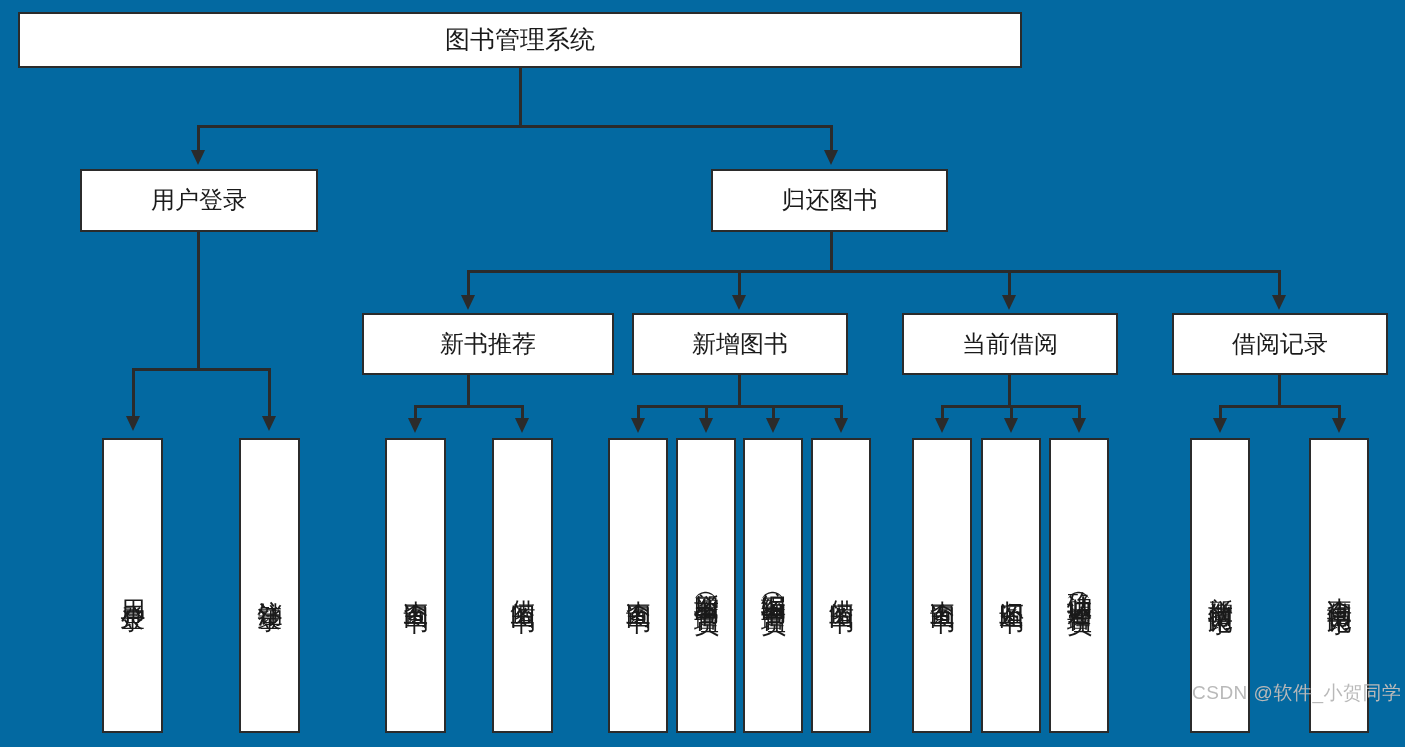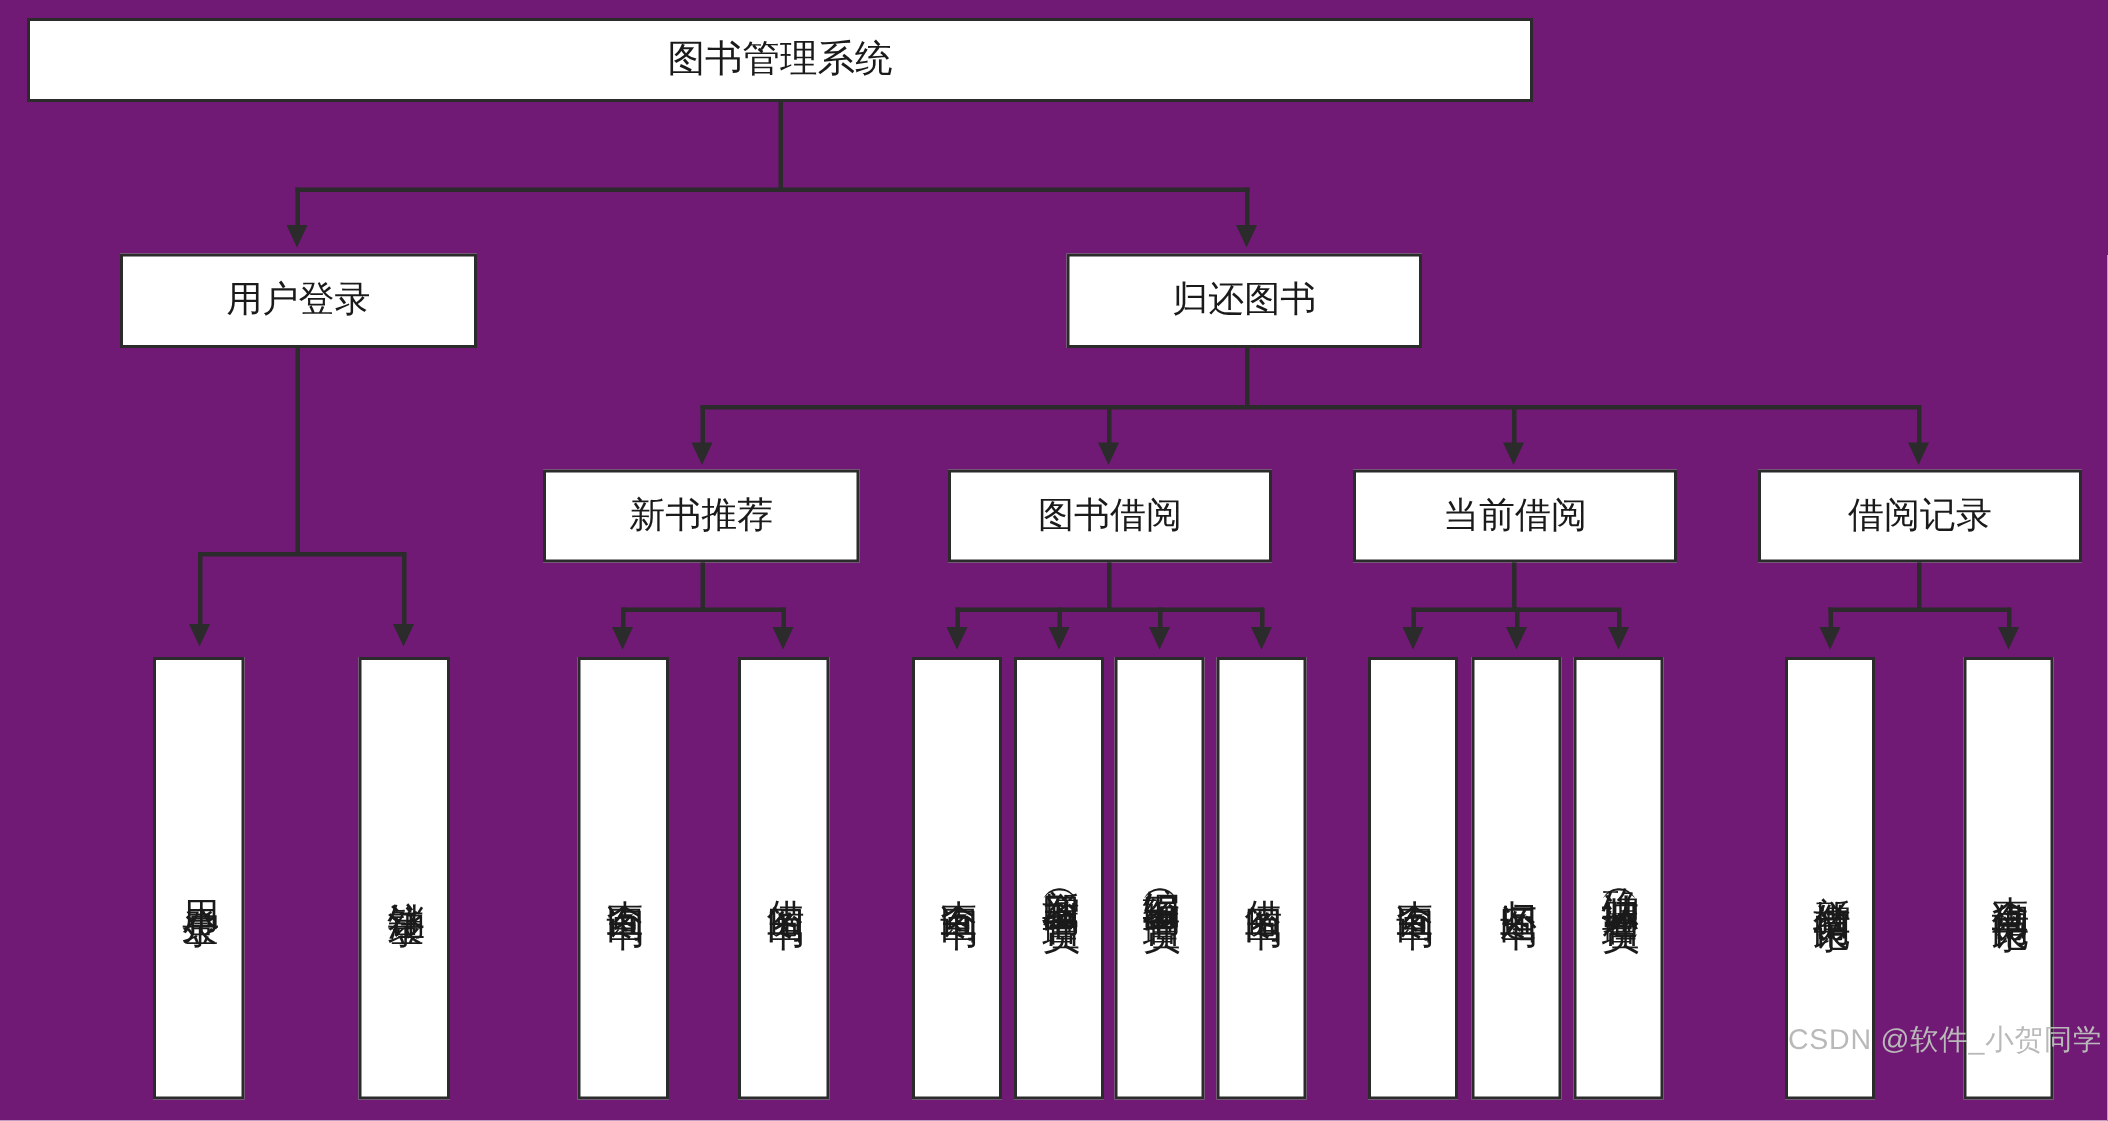--- a/index.html
+++ b/index.html
@@ -5,21 +5,21 @@
 <style>
   html,body{margin:0;padding:0;background:#ffffff;}
   body{
     font-family:"Liberation Sans","DejaVu Sans",sans-serif;
     color:#1a1a1a;
   }
   #canvas{
     position:relative;
     width:1405px;
     height:747px;
-    background:#701a75;
+    background:#0369a1;
     overflow:hidden;
   }
   
   .node{
     position:absolute;
     box-sizing:border-box;
     background:#ffffff;
     border:2.5px solid #2b2b2b;
     display:flex;
     align-items:center;
@@ -110,25 +110,25 @@
   <div class="edge h" style="left:467px;top:270px;width:813px;"></div>
   <div class="edge v" style="left:467px;top:270px;height:28px;"></div>
   <div class="arrow" style="left:461px;top:295px;"></div>
   <div class="edge v" style="left:738px;top:270px;height:28px;"></div>
   <div class="arrow" style="left:732px;top:295px;"></div>
   <div class="edge v" style="left:1008px;top:270px;height:28px;"></div>
   <div class="arrow" style="left:1002px;top:295px;"></div>
   <div class="edge v" style="left:1278px;top:270px;height:28px;"></div>
   <div class="arrow" style="left:1272px;top:295px;"></div>
 
-  <div class="node lvl3" style="left:362px;top:313px;width:211px;height:62px;">
+  <div class="node lvl3" style="left:362px;top:313px;width:252px;height:62px;">
     <span class="label">新书推荐</span>
   </div>
   <div class="node lvl3" style="left:632px;top:313px;width:216px;height:62px;">
-    <span class="label">图书借阅</span>
+    <span class="label">新增图书</span>
   </div>
   <div class="node lvl3" style="left:1172px;top:313px;width:216px;height:62px;">
     <span class="label">借阅记录</span>
   </div>
   <div class="node lvl3" style="left:902px;top:313px;width:216px;height:62px;">
     <span class="label">当前借阅</span>
   </div>
 
   <div class="edge v" style="left:467px;top:375px;height:32px;"></div>
   <div class="edge h" style="left:414px;top:405px;width:110px;"></div>

